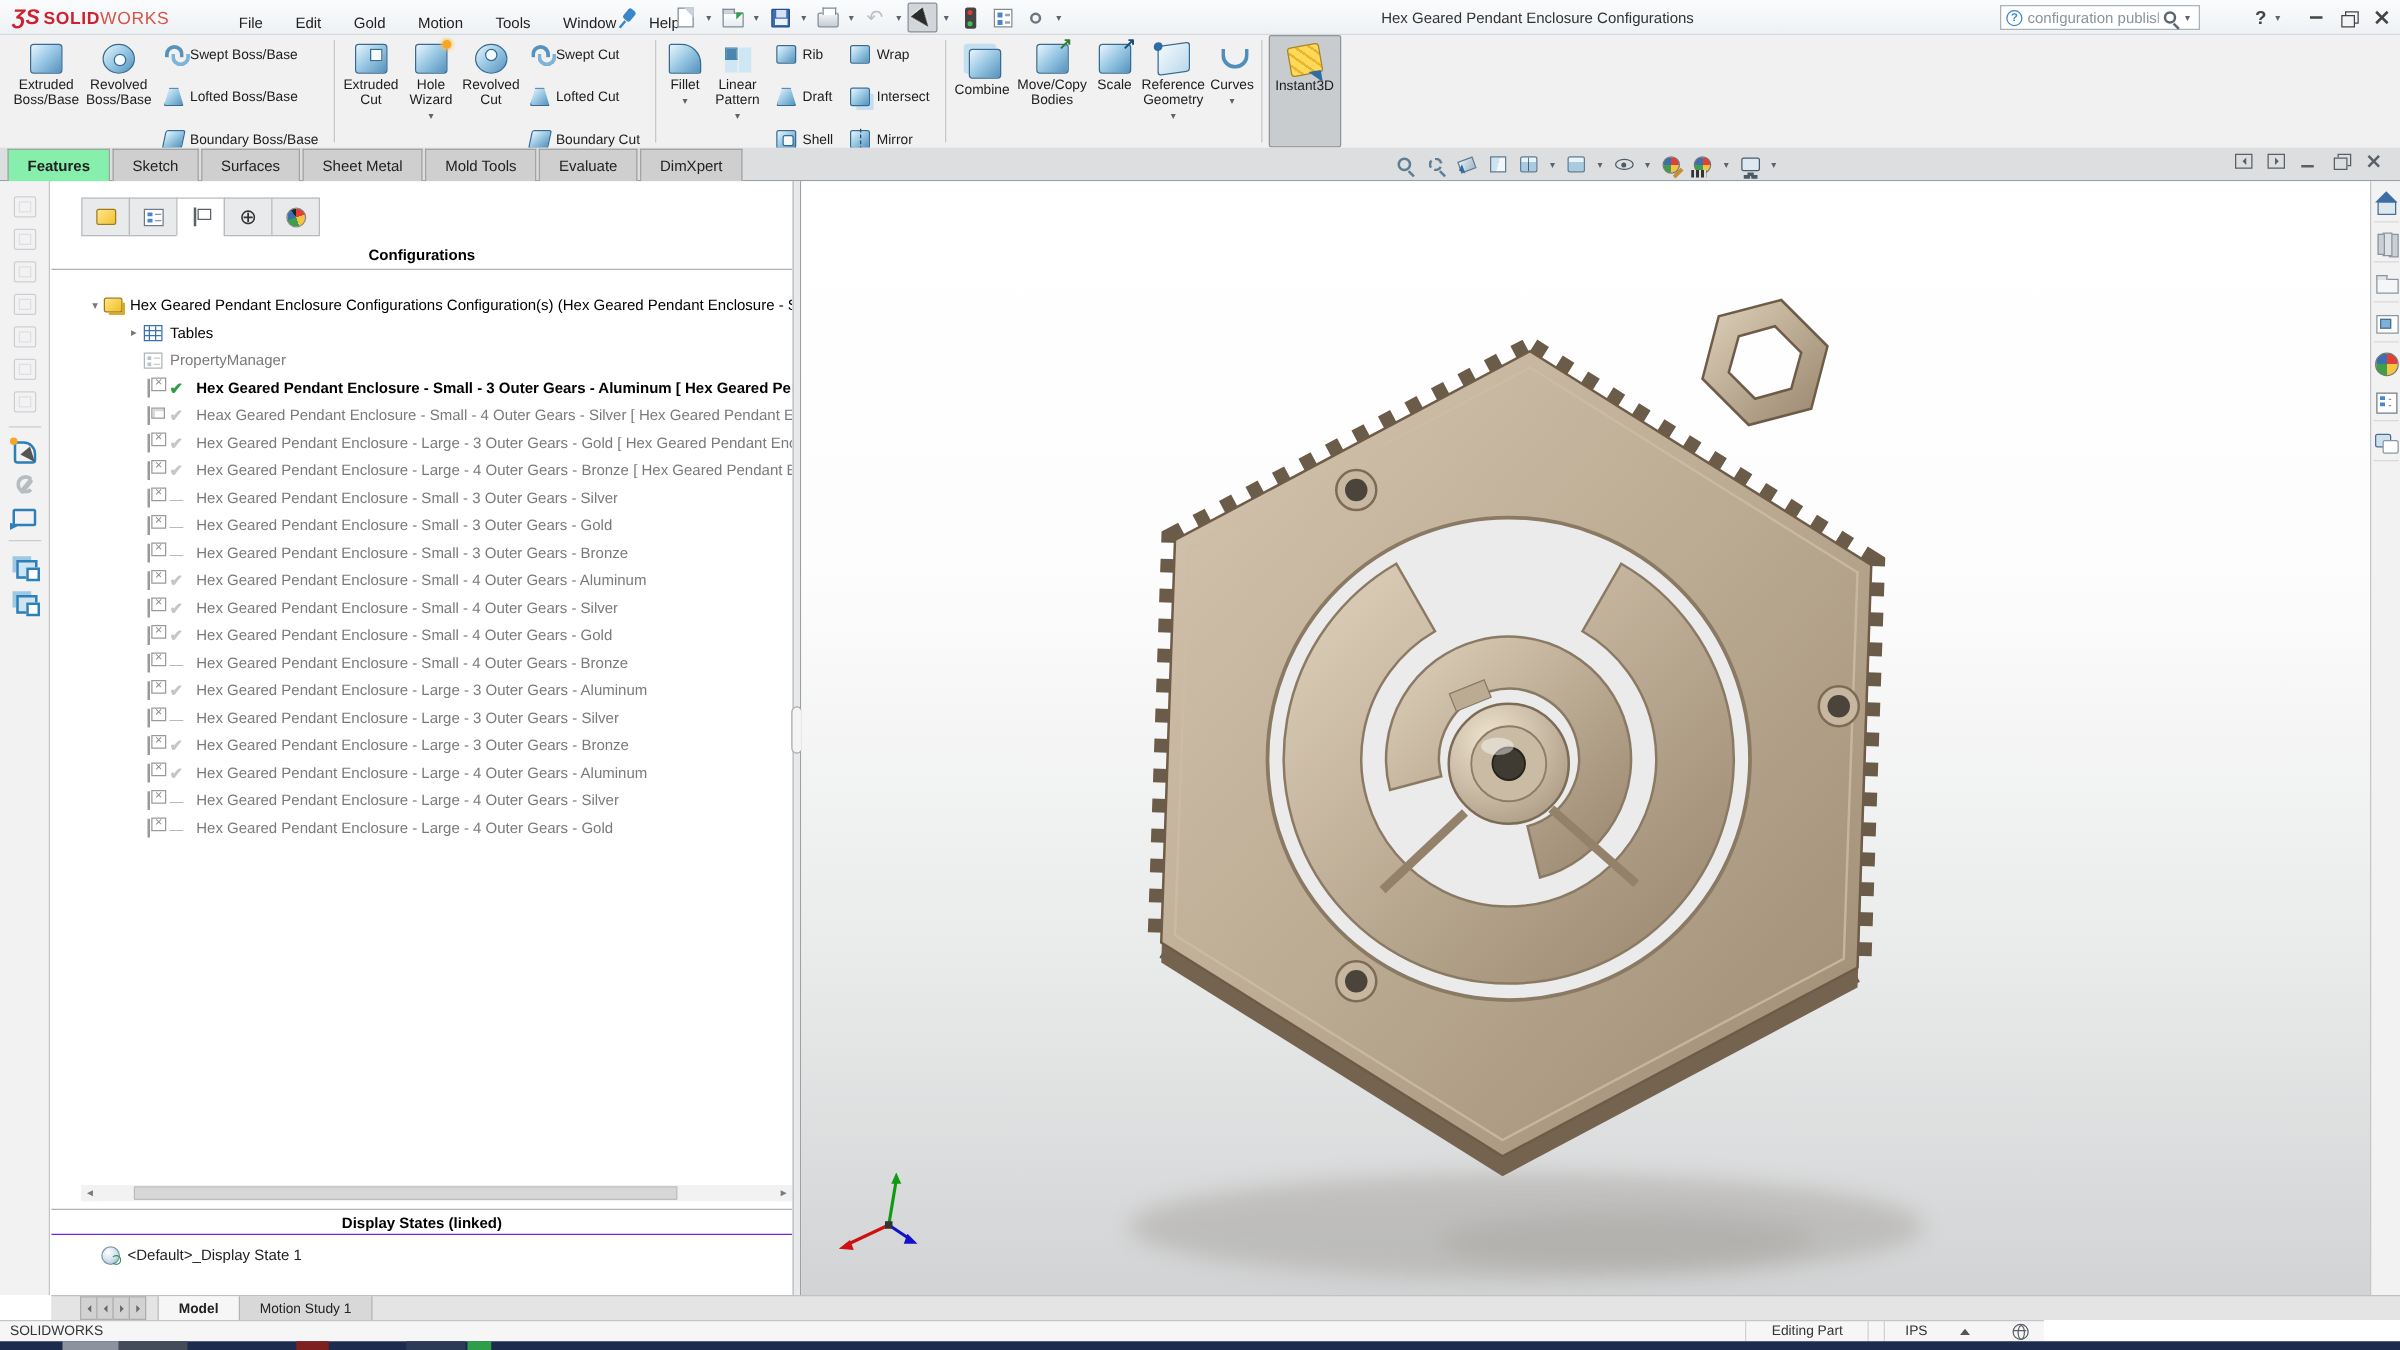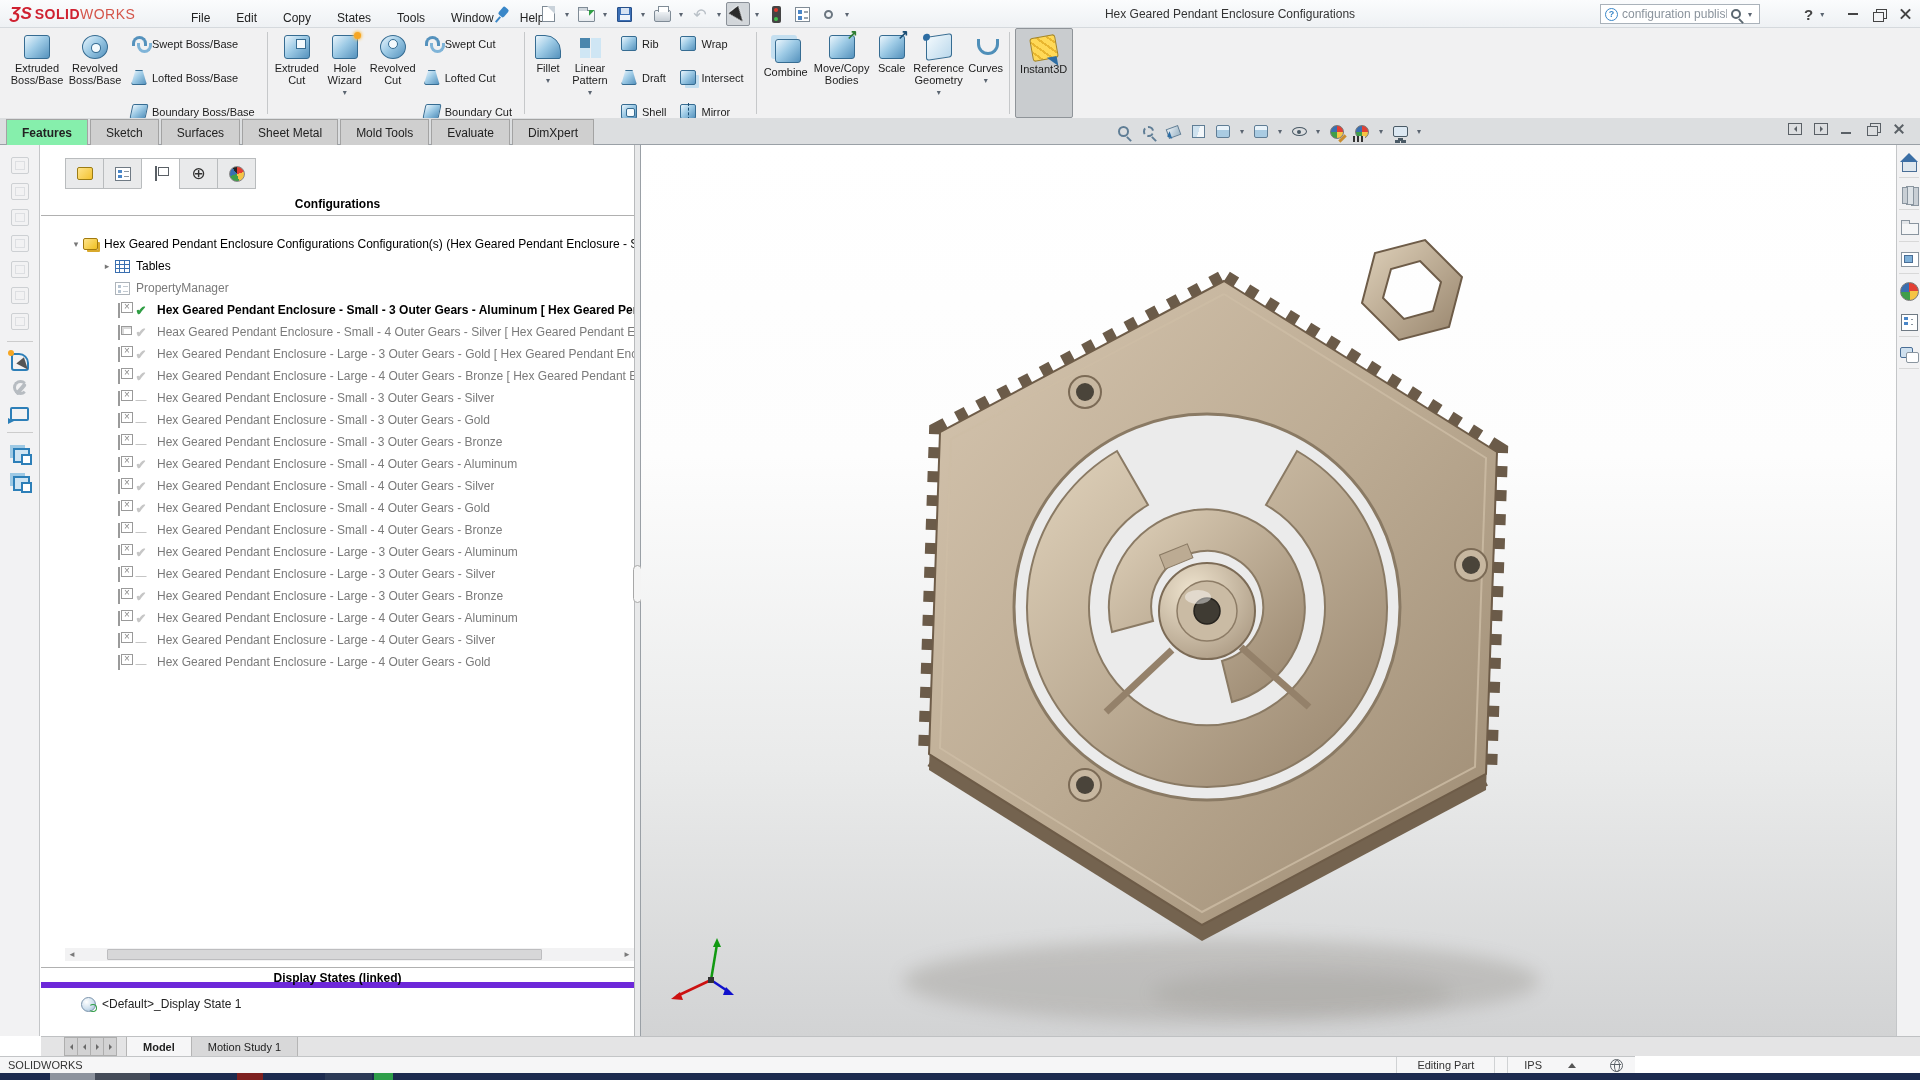--- a/index.html
+++ b/index.html
@@ -209,21 +209,21 @@
   .mark { width: 20px; text-align: center; font-size: 13px; font-weight: bold; flex: none; }
   .mark.green::before { content: "✔"; color: #2f9e44; }
   .mark.check::before { content: "✔"; color: #c6c6c6; }
   .mark.dash::before { content: "—"; color: #b4b4b4; font-weight: normal; font-size: 11px; }
   
   #hscroll { position: absolute; left: 24px; top: 803px; width: 569px; height: 13px; background: #f2f2f3; display: flex; }
   .sbtn { width: 14px; height: 13px; color: #7a7a7a; font-size: 8px; text-align: center; line-height: 13px; background: #f2f2f3; }
   .sbtn.left::before { content: "◄"; }
   .sbtn.right::before { content: "►"; }
   #hthumb { position: absolute; left: 28px; top: 1px; width: 435px; height: 11px; background: #d7d7d8; border: 1px solid #bdbdbf; border-radius: 1px; }
-  #ds-header { position: absolute; left: 0; top: 822px; width: 100%; height: 21px; text-align: center; font-weight: bold; color: #000; border-top: 1px solid #b0b0b0; border-bottom: 6px solid #6d28d9; line-height: 20px; background: #fff; }
+  #ds-header { position: absolute; left: 0; top: 822px; width: 100%; height: 21px; text-align: center; font-weight: bold; color: #000; border-top: 1px solid #b0b0b0; border-bottom: 1px solid #6d28d9; line-height: 20px; background: #fff; }
   #ds-item { position: absolute; left: 0; top: 848px; width: 100%; height: 22px; display: flex; align-items: center; padding-left: 40px; }
   .ico-sphere { width: 15px; height: 15px; border-radius: 50%; background: radial-gradient(circle at 35% 30%, #ffffff, #cfe0ee 55%, #8fb0cc); border: 1px solid #7a93ab; position: relative; flex: none; }
   .ico-sphere::after { content: ""; position: absolute; right: -2px; bottom: -1px; width: 6px; height: 6px; border: 1.5px solid #2f9e44; border-left-color: transparent; border-radius: 50%; }
   #ds-item .ttext { color: #222; }
 
   
   #vsplit { position: absolute; left: 634px; top: 145px; width: 7px; height: 891px; background: #e8e9ea; border-left: 1px solid #b8babc; border-right: 1px solid #9aa0a6; }
   #vsplit-handle { position: absolute; left: 633px; top: 565px; width: 9px; height: 38px; background: #f4f4f4; border: 1px solid #a8a8a8; border-radius: 5px; }
   #panel-top-dot { position: absolute; left: 340px; top: 147px; width: 7px; height: 7px; border: 1px solid #9aa0a6; border-radius: 50%; background: #e8e9ea; }
 
@@ -287,22 +287,22 @@
   <div id="titlebar">
     <div class="logo">
       <span class="logo-mark">ƷS</span>
       <span class="logo-solid">SOLID</span>
       <span class="logo-works">WORKS</span>
     </div>
     <nav id="menubar">
 
     <span class="menu-item">File</span>
         <span class="menu-item">Edit</span>
-        <span class="menu-item">Copy</span>
-        <span class="menu-item">States</span>
+        <span class="menu-item">Gold</span>
+        <span class="menu-item">Motion</span>
         <span class="menu-item">Tools</span>
         <span class="menu-item">Window</span>
         <span class="menu-item">Help</span>
       </nav>
     <span class="pin"></span>
     <div id="qat">
       <span class="qbtn">
           <span class="q-new"></span>
         </span>
       <span class="dd"></span>

